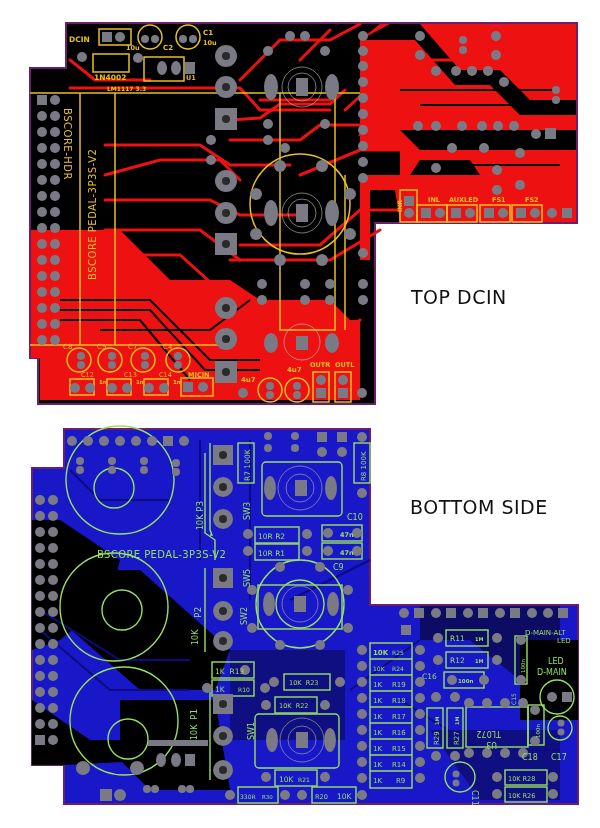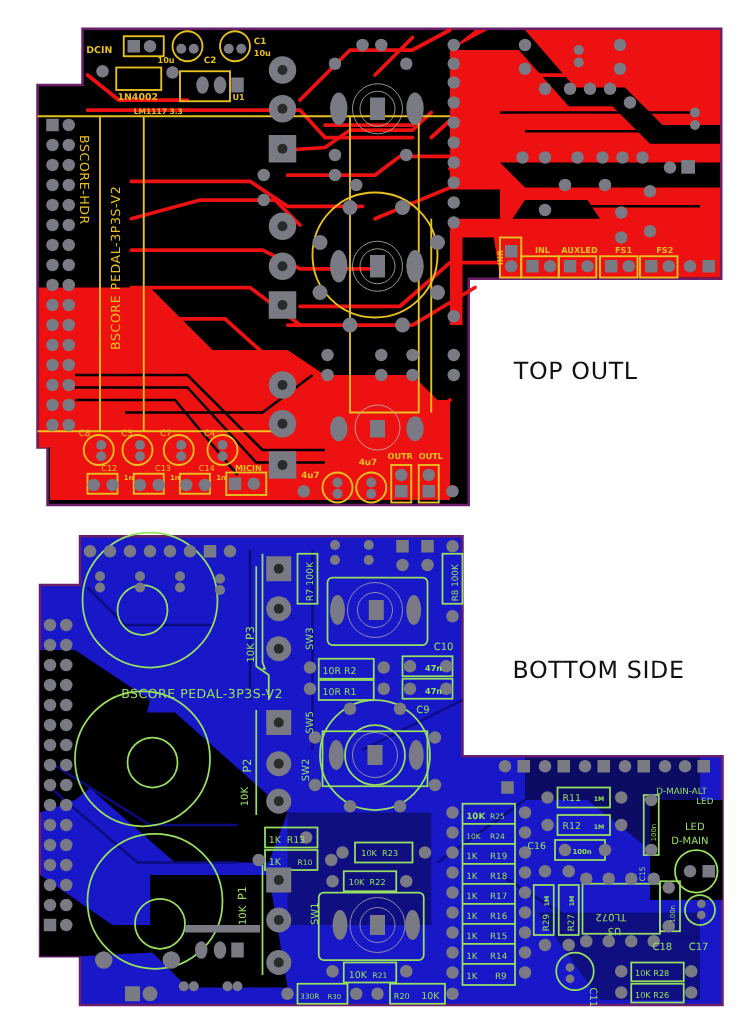--- a/index.html
+++ b/index.html
@@ -1,20 +1,20 @@
 <!DOCTYPE html>
 <html><head>
 <meta charset="utf-8">
 <style>
   html, body { margin: 0; padding: 0; background: #ffffff; }
   body { width: 600px; height: 828px; position: relative; overflow: hidden; font-family: "DejaVu Sans", sans-serif; }
   .board { position: absolute; left: 0; top: 0; }
   .side-label { position: absolute; font-family: "DejaVu Sans", sans-serif; font-size: 19px; color: #111; letter-spacing: 0.5px; }
   #top-label { left: 411px; top: 286px; }
-  #bottom-label { left: 410px; top: 525px; }
+  #bottom-label { left: 410px; top: 496px; }
   svg text { font-family: "DejaVu Sans", sans-serif; }
 </style>
 </head>
 <body>
 
 <svg class="board" width="600" height="828" viewBox="0 0 600 828" xmlns="http://www.w3.org/2000/svg">
 
   <g>
 
     <path d="M66 23 H577 V223 H375 V404 H38 V358 H30 V68 H66 Z" fill="#000" stroke="#6b1f6b" stroke-width="2"></path>
@@ -670,14 +670,14 @@
       <text transform="translate(540 738) rotate(-90)" font-size="5.5">100n</text>
       <text x="522" y="760" font-size="8">C18</text>
       <text x="551" y="760" font-size="8">C17</text>
       <text transform="translate(472 790) rotate(90)" font-size="8">C11</text>
       <text x="508" y="781" font-size="6.5">10K R28</text>
       <text x="508" y="798" font-size="6.5">10K R26</text>
     </g>
   </g>
 </svg>
 
-<div class="side-label" id="top-label">TOP OUTL</div>
+<div class="side-label" id="top-label">TOP DCIN</div>
 <div class="side-label" id="bottom-label">BOTTOM SIDE</div>
 
 </body></html>

